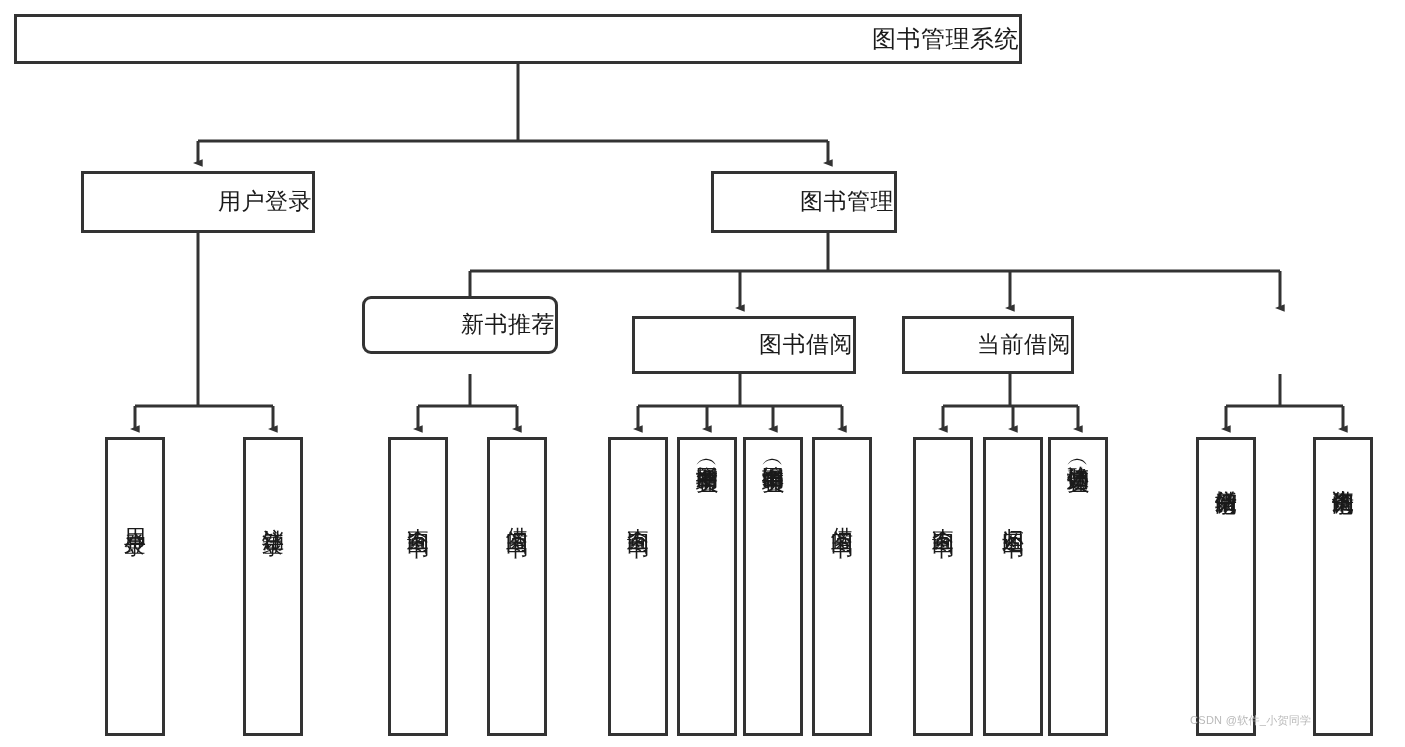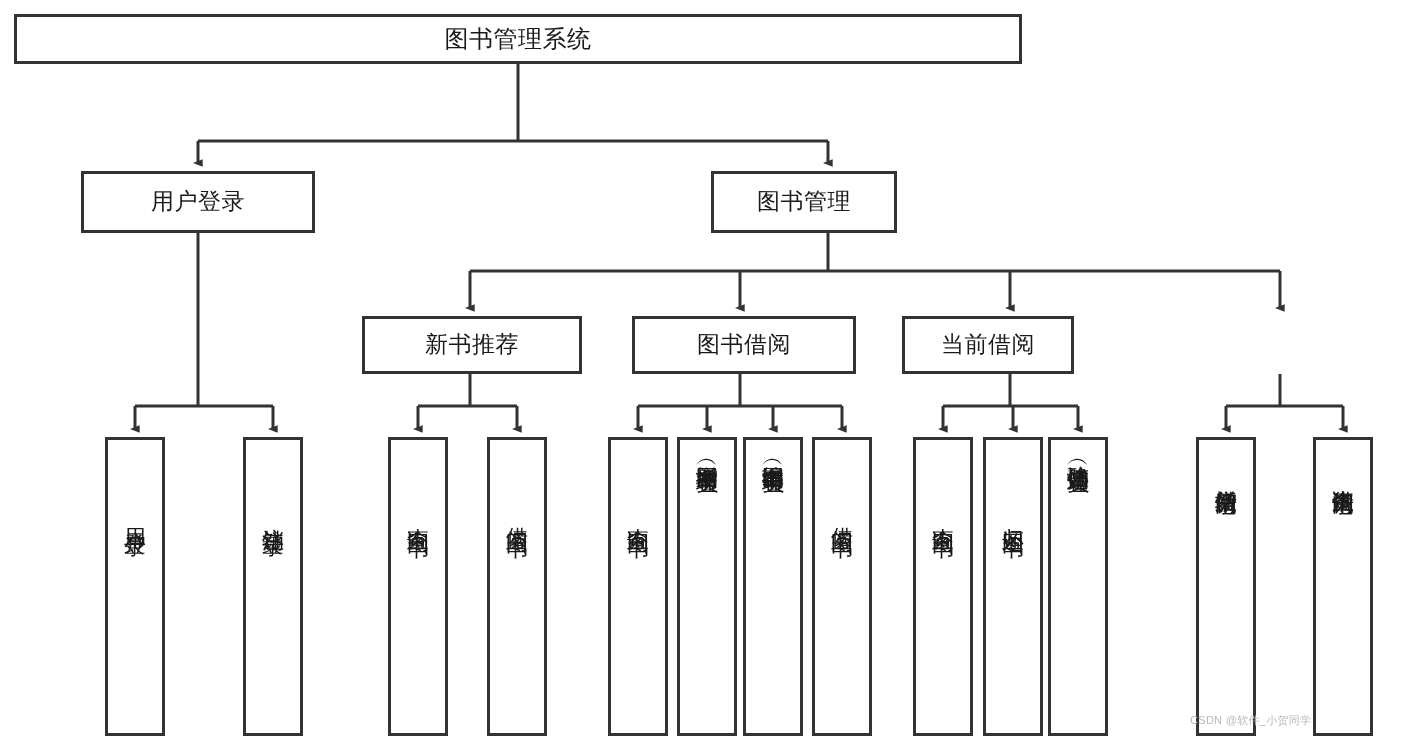--- a/index.html
+++ b/index.html
@@ -27,21 +27,21 @@
     width: 1405px;
     height: 747px;
   }
   .node {
     position: absolute;
     box-sizing: border-box;
     border: 3px solid #333333;
     background: #ffffff;
     display: flex;
     align-items: center;
-    justify-content: center;
+    justify-content: flex-end;
     color: #1a1a1a;
   }
   .node .node-label {
     display: block;
     text-align: center;
     line-height: 1.12;
     letter-spacing: 0.5px;
   }
   
   .node.horiz .node-label {
@@ -154,21 +154,21 @@
   </div>
 
   <div class="node horiz" style="left:81px; top:171px; width:234px; height:62px;">
     <span class="node-label">用户登录</span>
   </div>
 
   <div class="node horiz" style="left:711px; top:171px; width:186px; height:62px;">
     <span class="node-label">图书管理</span>
   </div>
 
-  <div class="node horiz" style="left:362px; top:316px; width:220px; height:58px;">
+  <div class="node horiz" style="left:362px; top:296px; width:196px; height:58px;border-radius:9px;">
     <span class="node-label">新书推荐</span>
   </div>
 
   <div class="node horiz" style="left:632px; top:316px; width:224px; height:58px;">
     <span class="node-label">图书借阅</span>
   </div>
 
   <div class="node horiz" style="left:902px; top:316px; width:172px; height:58px;">
     <span class="node-label">当前借阅</span>
   </div>

